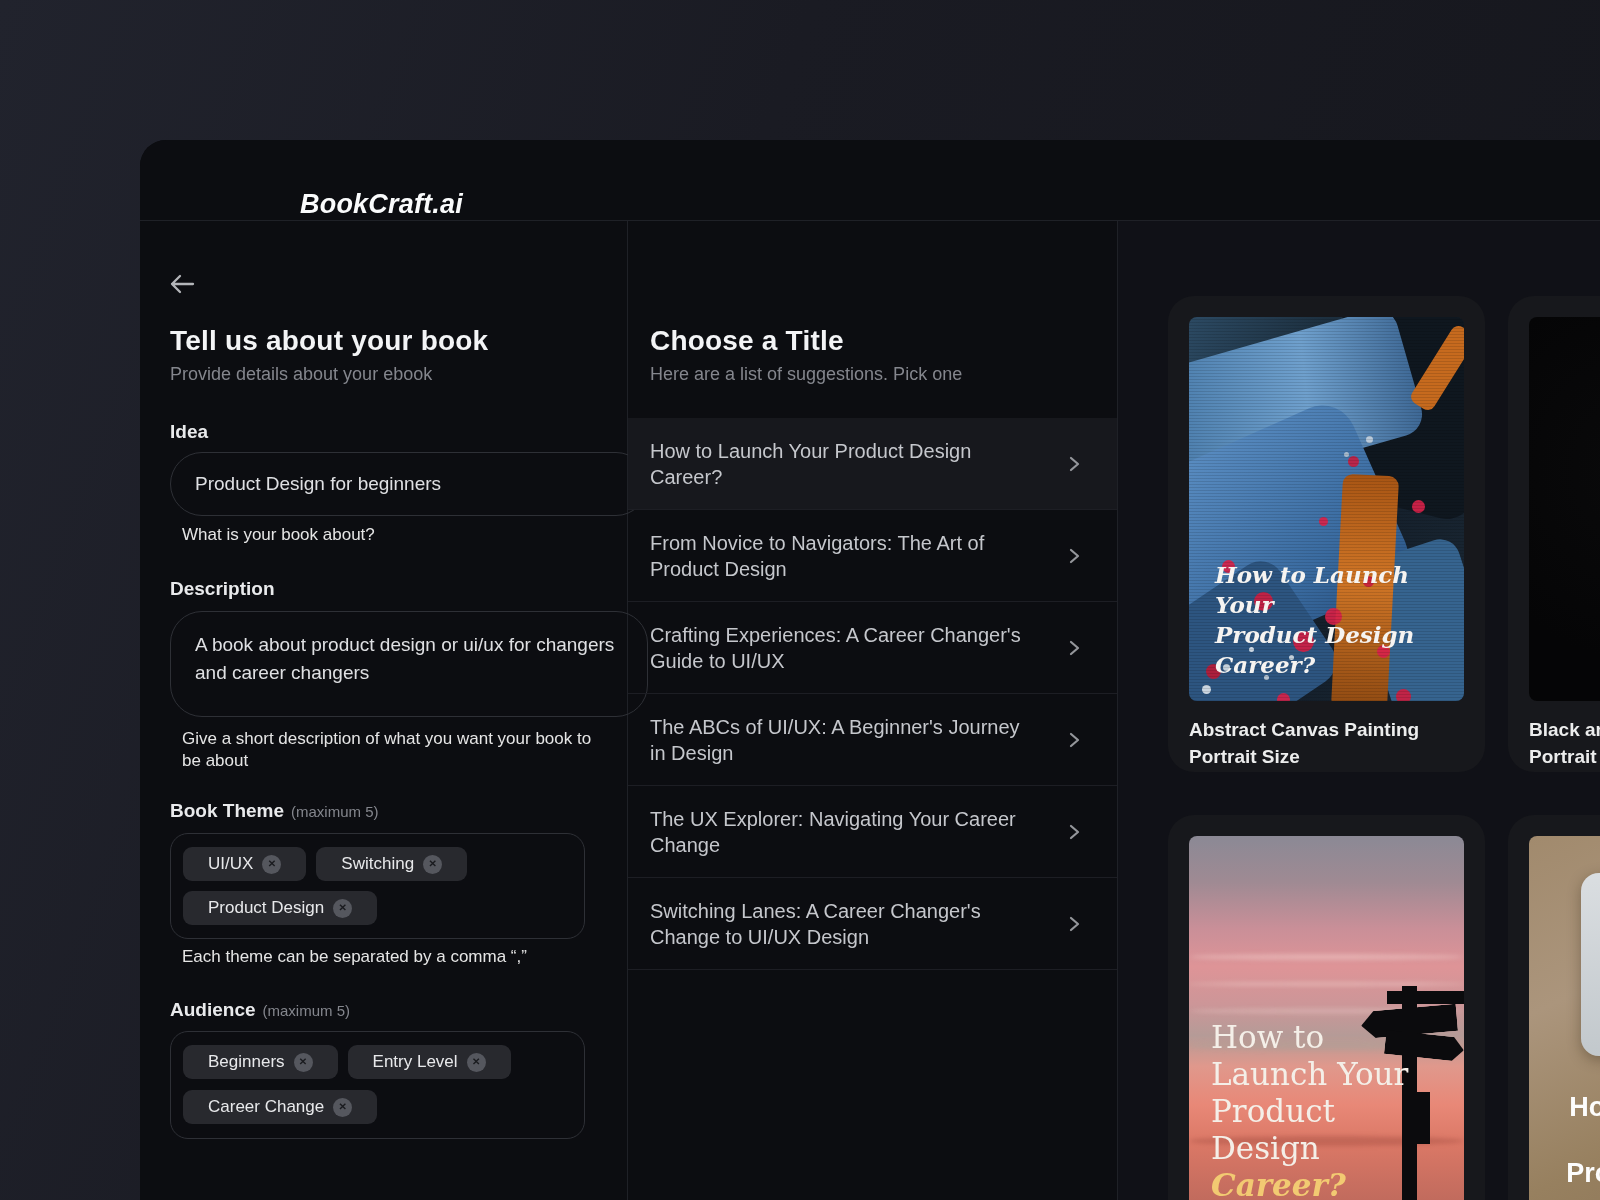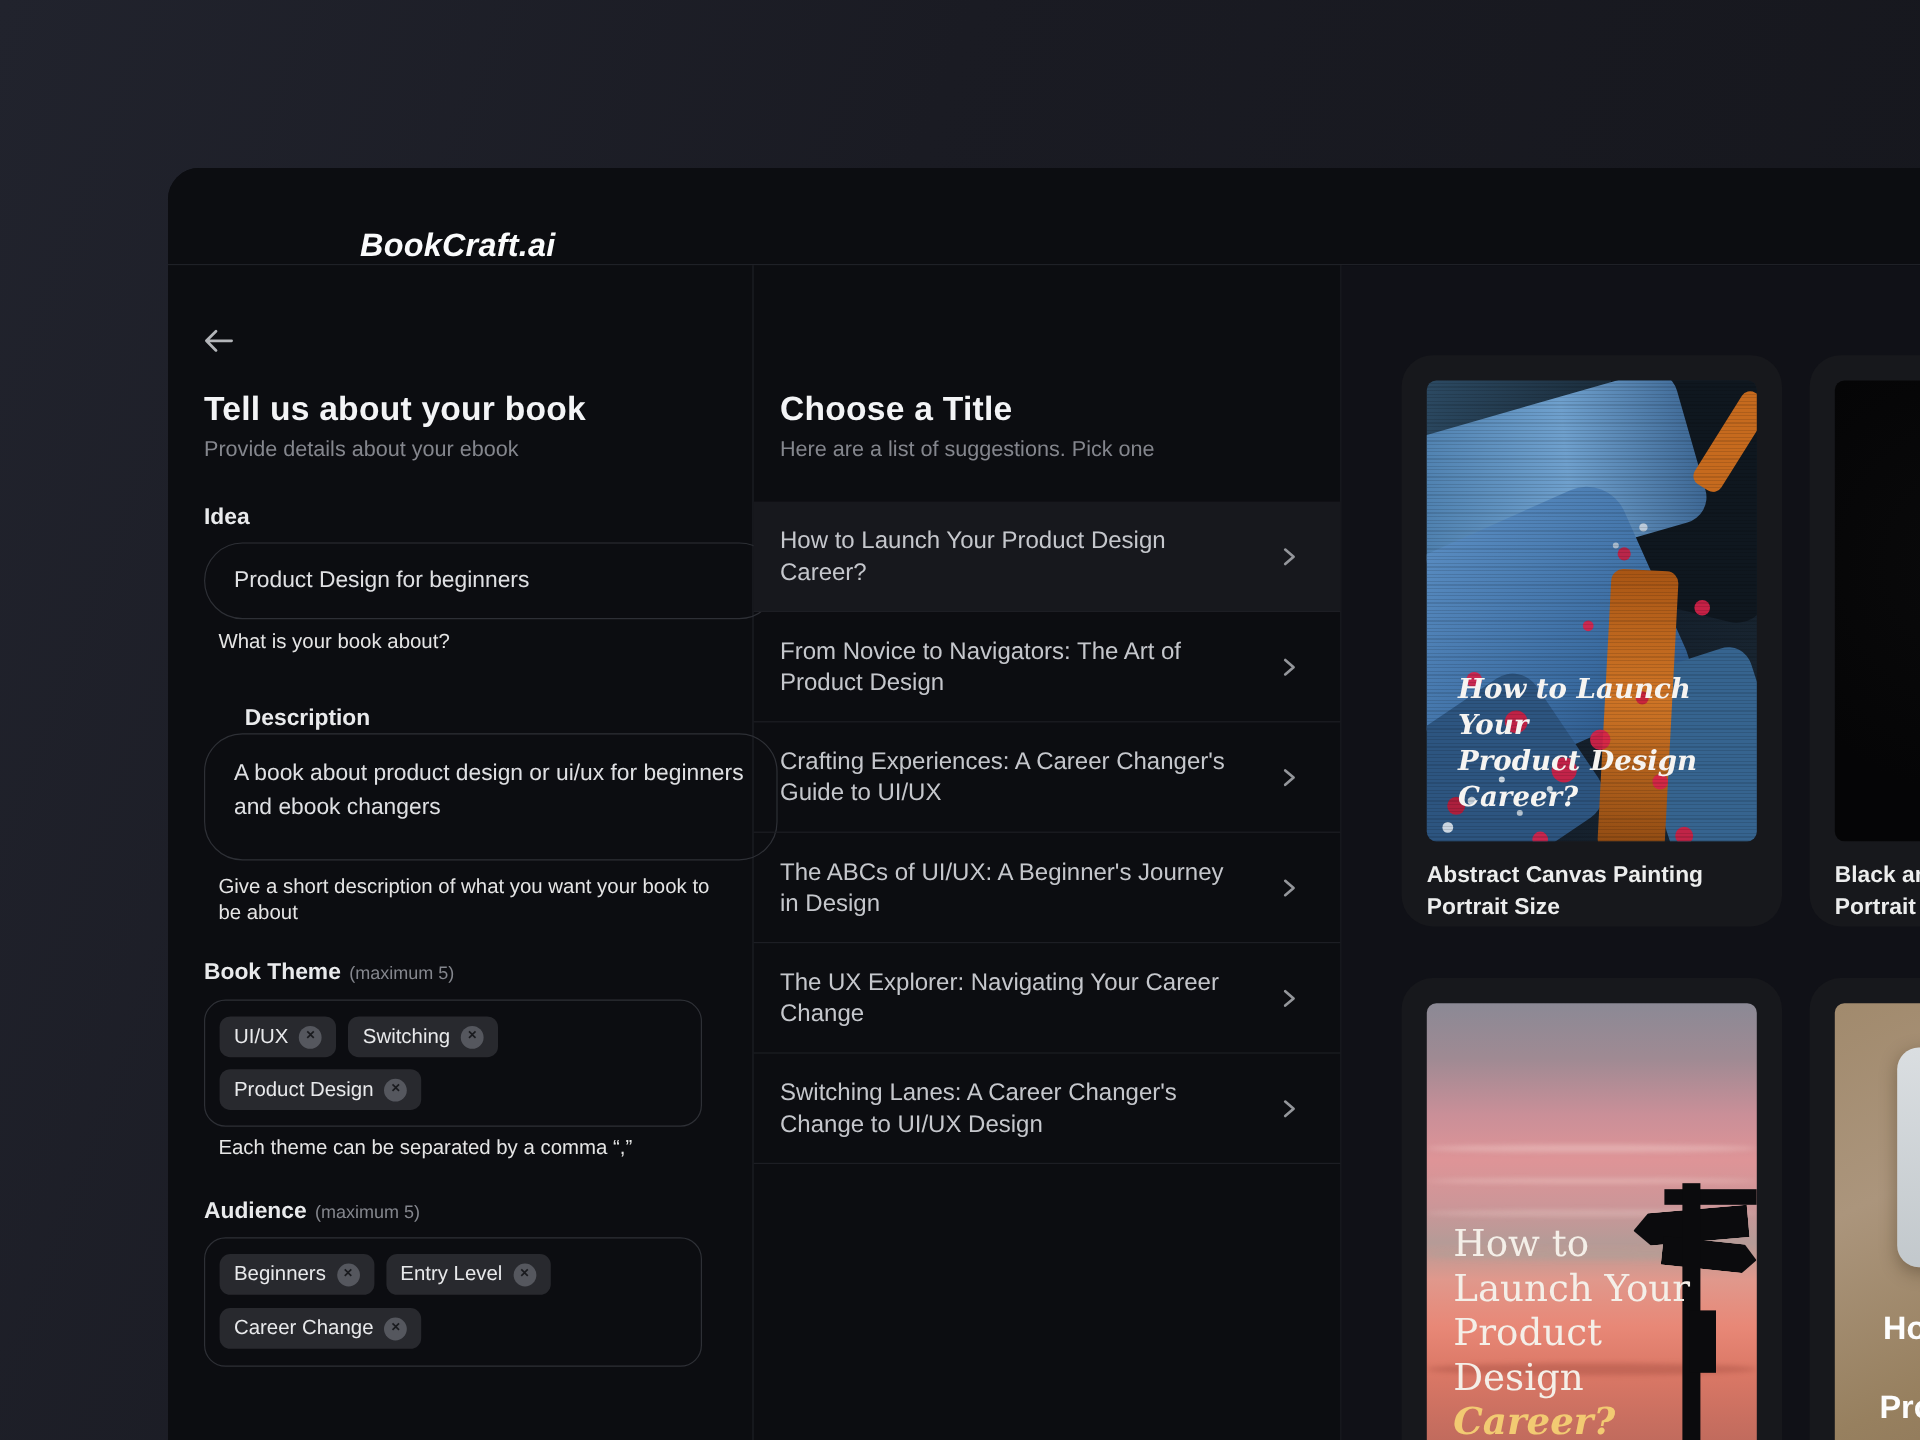--- a/index.html
+++ b/index.html
@@ -43,38 +43,38 @@
 
   .lbl-idea { top:200px; }
   .input-box {
     position:absolute; left:30px; width:478px; background:transparent;
     border:1.5px solid #2e3036; border-radius:32px; color:#dfe0e3; font-size:19px;
     font-family:"Liberation Sans", sans-serif;
   }
   .idea-input { top:231px; height:64px; padding:0 24px; outline:none; }
   .help-idea { top:303px; }
 
-  .lbl-desc { top:367px;margin-left:34px; }
+  .lbl-desc { top:357px; }
   .desc-area { top:390px; height:106px; padding:19px 24px; line-height:28px; }
   .help-desc { top:507px; }
 
   .lbl-theme { top:579px; }
   .tags-field {
     position:absolute; left:30px; width:415px; border:1.5px solid #2e3036;
     border-radius:18px; padding:13px 12px; display:flex; flex-wrap:wrap; gap:10px;
   }
   .theme-field { top:612px; min-height:103px; }
   .help-theme { top:725px; }
 
   .lbl-aud { top:778px; }
   .aud-field { top:810px; min-height:108px; }
   .help-aud { top:928px; }
 
   .tag {
-    display:inline-flex; align-items:center; height:34px; padding:0 12px;
+    display:inline-flex; align-items:center; height:34px; padding:0 25px;
     background:#28292e; border-radius:9px; font-size:17px; font-weight:500; color:#e8e9eb;
   }
   .tag-x {
     width:19px; height:19px; margin-left:9px; border-radius:50%;
     background:#55575e; border:none; cursor:pointer;
     display:inline-flex; align-items:center; justify-content:center;
   }
   .tag-x::before { content:"\2715"; font-size:10px; font-weight:700; color:#191a1e; line-height:1; }
 
   
@@ -190,21 +190,21 @@
       </button>
 
       <div class="panel-title">Tell us about your book</div>
       <div class="panel-sub">Provide details about your ebook</div>
 
       <div class="fld-label lbl-idea">Idea</div>
       <input class="input-box idea-input" type="text" value="Product Design for beginners" style="">
       <div class="helper help-idea">What is your book about?</div>
 
       <div class="fld-label lbl-desc">Description</div>
-      <div class="input-box desc-area">A book about product design or ui/ux for beginners and ebook changers</div>
+      <div class="input-box desc-area">A book about product design or ui/ux for changers and career changers</div>
       <div class="helper help-desc">Give a short description of what you want your book to be about</div>
 
       <div class="fld-label lbl-theme">
         <span>Book Theme</span><span class="fld-note">(maximum 5)</span>
       </div>
       <div class="tags-field theme-field">
         <span class="tag">
           <span>UI/UX</span>
           <button class="tag-x"></button>
         </span>

